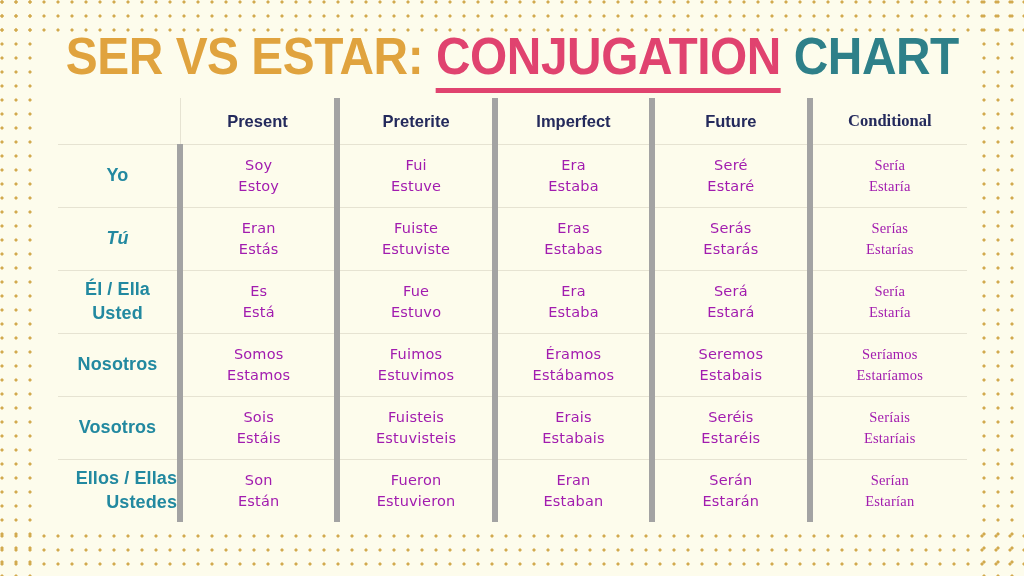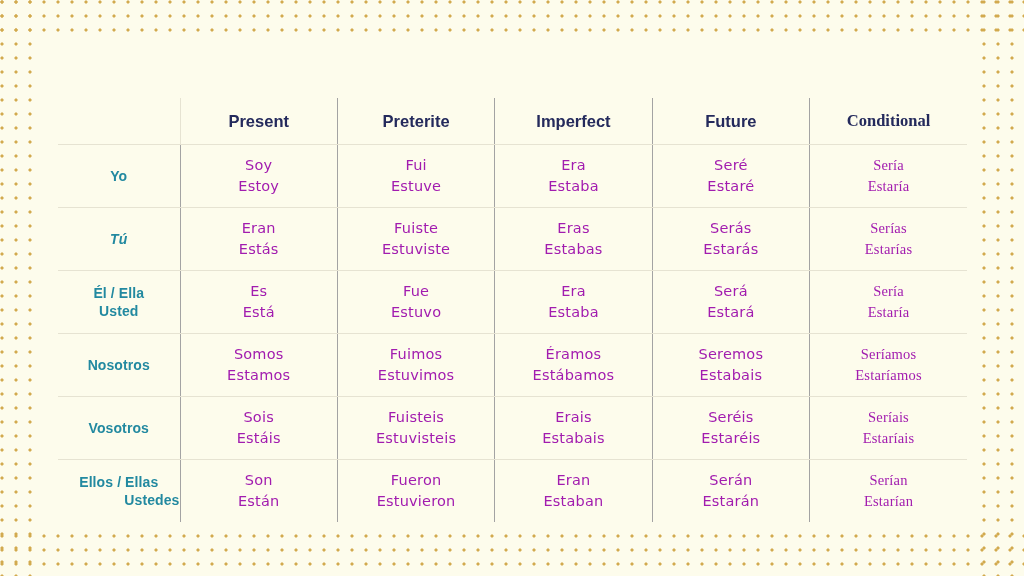--- a/index.html
+++ b/index.html
@@ -73,21 +73,21 @@
   table.chart {
     border-collapse: collapse;
     width: 909px;
     table-layout: fixed;
   }
   table.chart col.pronoun-col { width: 122px; }
   table.chart col.tense-col   { width: 157.4px; }
 
   table.chart th,
   table.chart td {
-    border-right: 1px solid #a3a3a3;
+    border-right: 6px solid #a3a3a3;
     border-bottom: 1px solid #e6e3d2;
     text-align: center;
     vertical-align: middle;
     padding: 0;
   }
   table.chart th:last-child,
   table.chart td:last-child { border-right: none; font-family: Liberation Serif, serif; }
   table.chart tr:last-child td { border-bottom: none; }
 
   thead th {
@@ -98,21 +98,21 @@
     color: #242a5c;
     border-bottom: 1px solid #e6e3d2;
   }
   thead th.corner {
     border-right: 1px solid #e6e3d2;
   }
 
   td.pronoun {
     font-family: "Liberation Sans", sans-serif;
     font-weight: bold;
-    font-size: 14px;
+    font-size: 18px;
     color: #2289a0;
     line-height: 1.32;
     letter-spacing: 0.1px;
   }
   td.forms {
     height: 62px;
     font-family: "DejaVu Sans", sans-serif;
     font-size: 14.5px;
     color: #a21caf;
     line-height: 1.48;
@@ -123,20 +123,25 @@
 </head>
 <body>
 
 <div id="page">
 
   <div class="dots dots-top"></div>
   <div class="dots dots-bottom"></div>
   <div class="dots dots-left"></div>
   <div class="dots dots-right"></div>
 
+  <div class="title-wrap">
+    <span class="title">
+      <span class="t-amber">SER VS ESTAR:</span><span>&nbsp;</span><span class="t-pink">CONJUGATION</span><span>&nbsp;</span><span class="t-teal">CHART</span>
+    </span>
+  </div>
 
   <div class="table-wrap">
     <table class="chart">
       <colgroup>
         <col class="pronoun-col">
         <col class="tense-col">
           <col class="tense-col">
           <col class="tense-col">
           <col class="tense-col">
           <col class="tense-col">
@@ -274,21 +279,21 @@
               <span class="ln">Seréis</span>
               <span class="ln">Estaréis</span>
             </td>
             <td class="forms">
               <span class="ln">Seríais</span>
               <span class="ln">Estaríais</span>
             </td>
           </tr>
           <tr>
             <td class="pronoun">
-              <span class="ln" style="display: block;">Ellos / Ellas</span>
+              <span class="ln" style="display: block; text-align: right;">Ellos / Ellas</span>
               <span class="ln" style="display: block; text-align: right;">Ustedes</span>
             </td>
             <td class="forms">
               <span class="ln">Son</span>
               <span class="ln">Están</span>
             </td>
             <td class="forms">
               <span class="ln">Fueron</span>
               <span class="ln">Estuvieron</span>
             </td>

